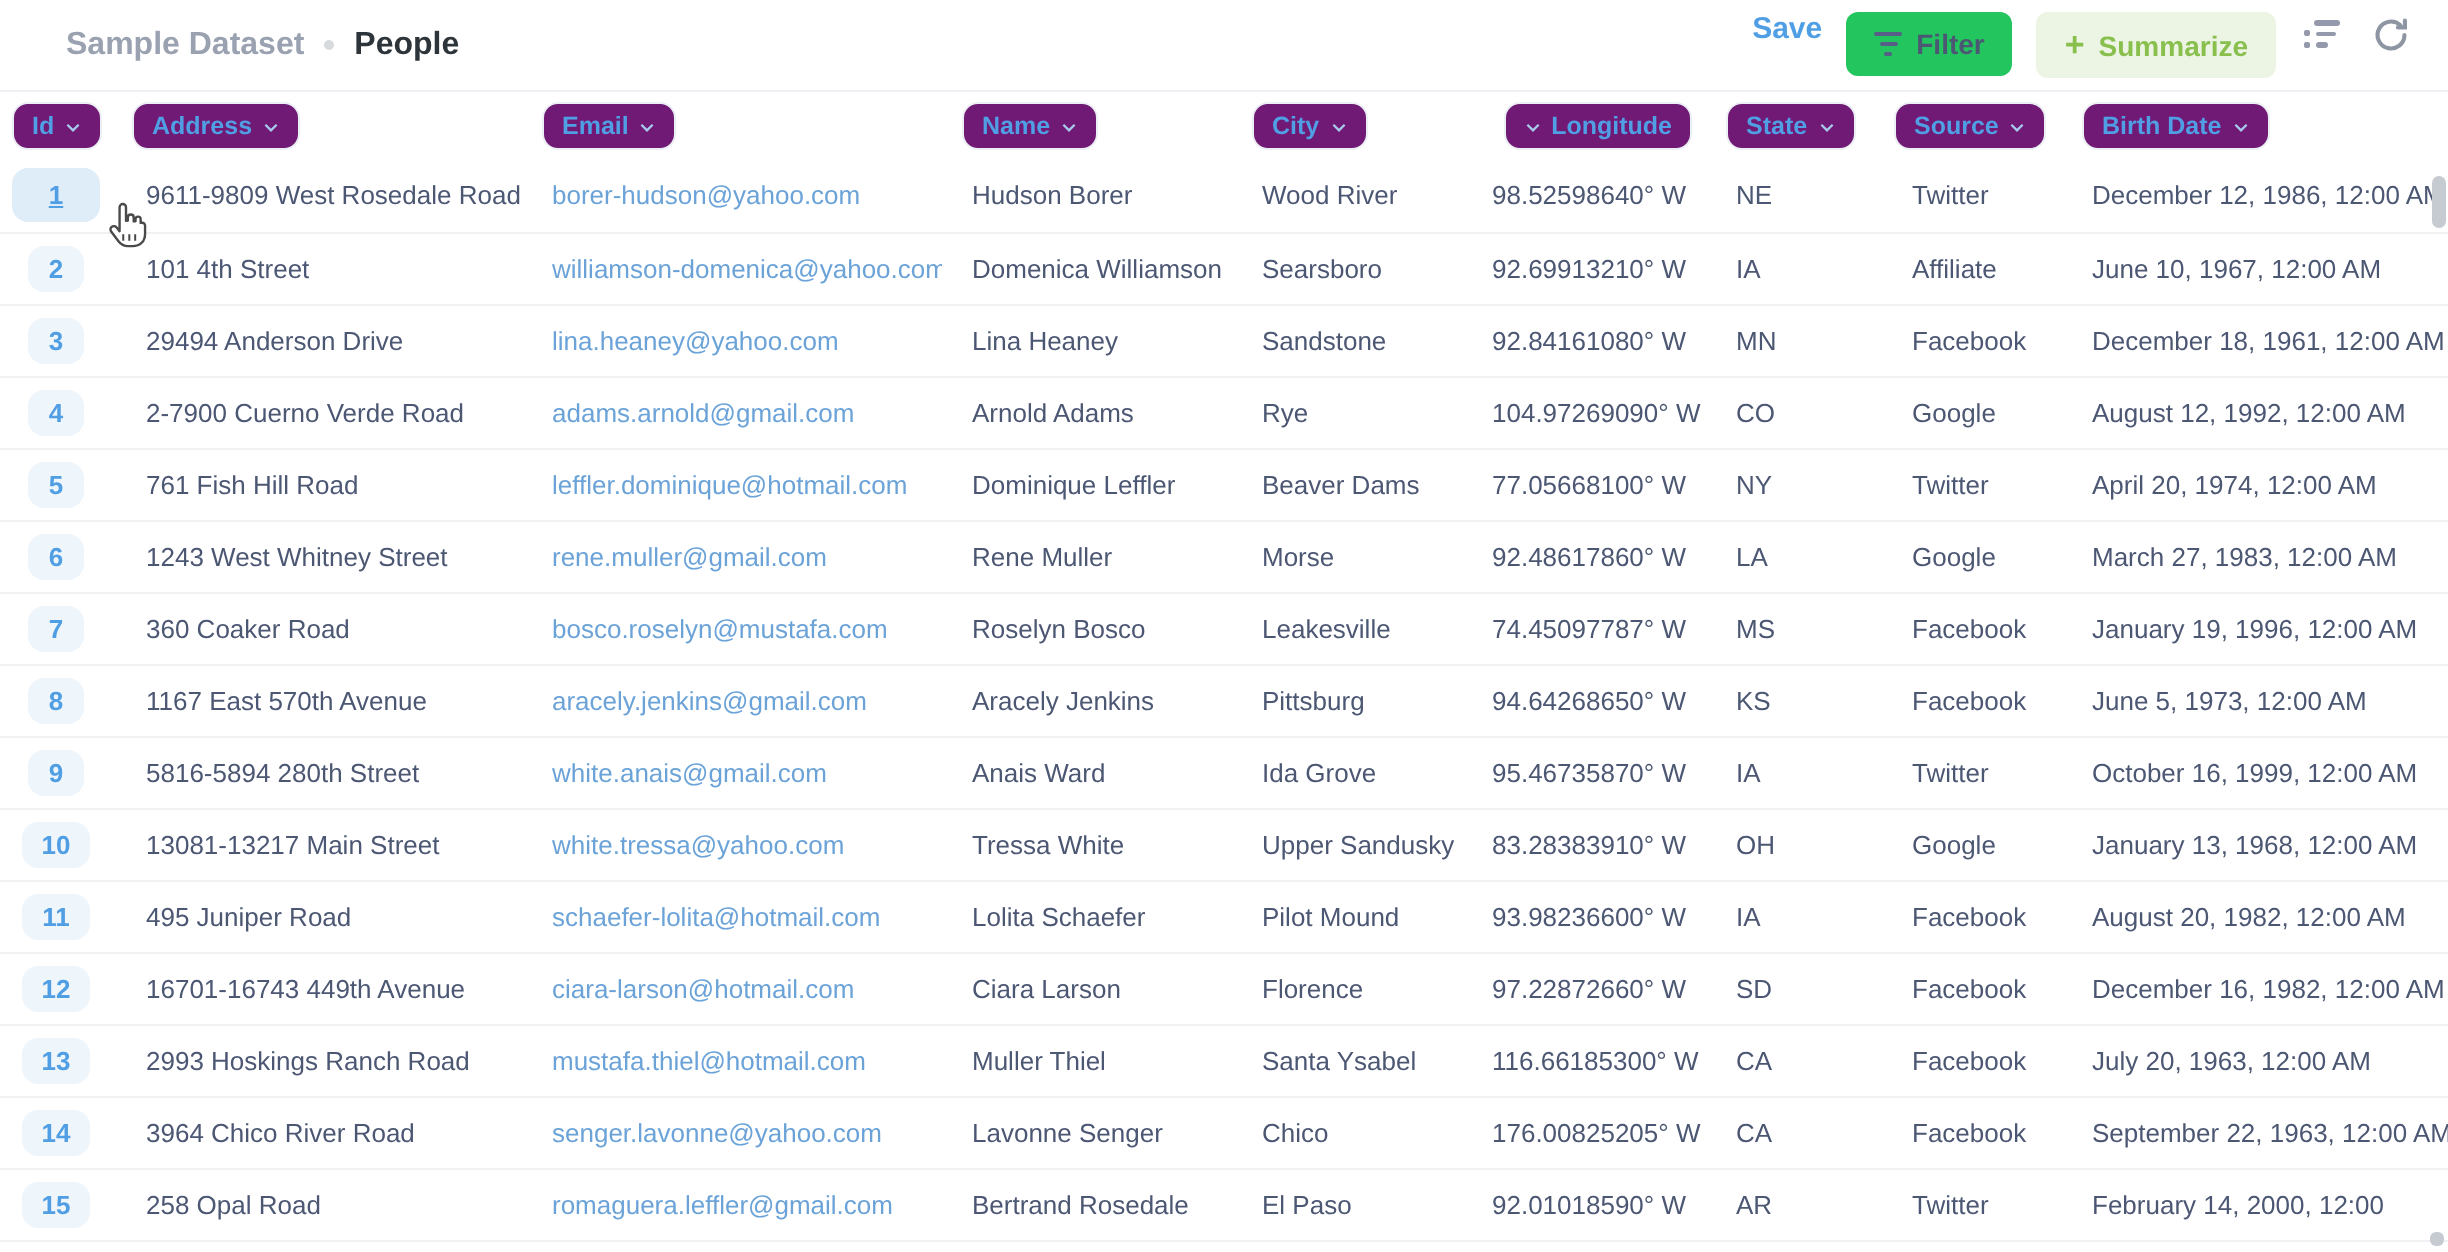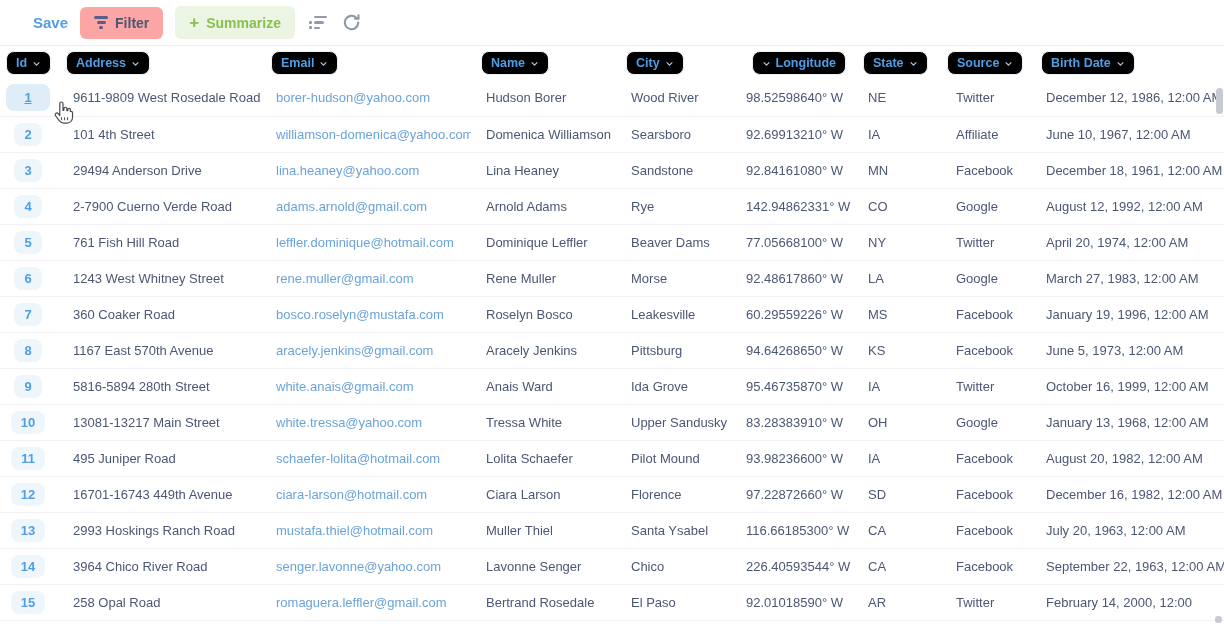--- a/index.html
+++ b/index.html
@@ -6,46 +6,46 @@
   html,body { width:1224px; height:626px; overflow:hidden; background:#fff;
     font-family:"Liberation Sans", sans-serif; position:relative; }
 
   
   .topbar { height:46px; display:flex; align-items:center; justify-content:space-between;
     padding:0 18px 0 33px; border-bottom:1px solid #F0F0F4; }
   .crumbs { display:flex; align-items:center; gap:10px; }
   .crumb-dataset { color:#9AA1B0; font-size:16px; font-weight:700; }
   .crumb-dot { width:5px; height:5px; border-radius:50%; background:#D8DBDE; }
   .crumb-table { color:#2D353A; font-size:16px; font-weight:700; }
-  .actions { display:flex; align-items:center; gap:12px; }
+  .actions { display:flex; align-items:flex-start; gap:12px; }
   .save-link { color:#509EE3; font-size:15px; font-weight:700; cursor:pointer; }
   .btn { display:inline-flex; align-items:center; gap:7px; border-radius:6px;
     padding:8px 14px; font-size:14px; font-weight:700; cursor:pointer; border:none; }
-  .btn-filter { background:#fca5a5; color:#4C5773; }
+  .btn-filter { background:#22c55e; color:#4C5773; }
   .btn-summarize { background:#ECF5E4; color:#88BF4D; }
   .icon-btn { width:22px; height:22px; display:inline-flex; align-items:center;
     justify-content:center; cursor:pointer; }
   
   .funnel { display:inline-flex; flex-direction:column; gap:2.5px; align-items:center; }
   .funnel i { display:block; height:2.5px; border-radius:2px; background:#585E87; }
   .funnel i:nth-child(1){ width:14px; } .funnel i:nth-child(2){ width:9px; }
   .funnel i:nth-child(3){ width:4px; }
   .plus-glyph { font-size:17px; font-weight:700; color:#88BF4D; line-height:1; }
   
   .listicon { display:inline-flex; flex-direction:column; gap:2.5px; }
   .listicon span { display:flex; gap:2.5px; align-items:center; }
   .listicon b { width:3px; height:3px; background:#949AAB; border-radius:1px; }
   .listicon i { height:2.5px; background:#949AAB; border-radius:2px; display:block; }
 
   
   .grid { width:1240px; border-collapse:collapse; table-layout:fixed; }
   thead th { height:34px; vertical-align:middle; text-align:left; padding-left:10px;
     font-weight:400; }
   .hpill { display:inline-flex; align-items:center; gap:5px; padding:4px 9px;
-    border:1px solid #ECF0F5; background:#000000; border-radius:8px;
+    border:1px solid #ECF0F5; background:#701a75; border-radius:8px;
     color:#509EE3; font-size:12.5px; font-weight:700; cursor:pointer; white-space:nowrap; }
   th.num { text-align:right; padding-right:5px; padding-left:0; }
   .chev { display:inline-block; width:9px; height:9px; }
   .chev svg { display:block; }
 
   tbody td { height:36px; border-bottom:1px solid #F1F1F4; font-size:13px;
     color:#4C5773; padding-left:15px; white-space:nowrap; overflow:hidden;
     cursor:pointer; }
   td.c-id { text-align:center; padding:0 6px; overflow:visible; }
   .id-pill { display:inline-block; min-width:20px; padding:4px 10px; border-radius:8px;
@@ -64,20 +64,25 @@
   .hscroll-nub { position:absolute; right:2px; bottom:3px; width:7px; height:7px;
     border-radius:3px; background:#C6CAD1; }
   .watermark { position:absolute; left:1048px; top:600px; font-size:14px;
     color:rgba(120,126,134,0.55); white-space:nowrap; pointer-events:none;margin-top:26px; }
   .cursor { position:absolute; left:52px; top:101px; pointer-events:none; }
 </style>
 </head>
 <body>
 
 <div class="topbar">
+  <div class="crumbs">
+    <span class="crumb-dataset">Sample Dataset</span>
+    <span class="crumb-dot"></span>
+    <span class="crumb-table">People</span>
+  </div>
   <div class="actions">
     <span class="save-link">Save</span>
     <button class="btn btn-filter">
       <span class="funnel">
           <i></i>
           <i></i>
           <i></i>
         </span>
       <span>Filter</span>
     </button>
@@ -232,21 +237,21 @@
     <td class="c-state">MN</td>
     <td class="c-source">Facebook</td>
     <td class="c-bd">December 18, 1961, 12:00 AM</td>
   </tr>
       <tr>
     <td class="c-id"><span class="id-pill">4</span></td>
     <td class="c-addr">2-7900 Cuerno Verde Road</td>
     <td class="c-email">adams.arnold@gmail.com</td>
     <td class="c-name">Arnold Adams</td>
     <td class="c-city">Rye</td>
-    <td class="c-lon">142.94862331° W</td>
+    <td class="c-lon">104.97269090° W</td>
     <td class="c-state">CO</td>
     <td class="c-source">Google</td>
     <td class="c-bd">August 12, 1992, 12:00 AM</td>
   </tr>
       <tr>
     <td class="c-id"><span class="id-pill">5</span></td>
     <td class="c-addr">761 Fish Hill Road</td>
     <td class="c-email">leffler.dominique@hotmail.com</td>
     <td class="c-name">Dominique Leffler</td>
     <td class="c-city">Beaver Dams</td>
@@ -265,21 +270,21 @@
     <td class="c-state">LA</td>
     <td class="c-source">Google</td>
     <td class="c-bd">March 27, 1983, 12:00 AM</td>
   </tr>
       <tr>
     <td class="c-id"><span class="id-pill">7</span></td>
     <td class="c-addr">360 Coaker Road</td>
     <td class="c-email">bosco.roselyn@mustafa.com</td>
     <td class="c-name">Roselyn Bosco</td>
     <td class="c-city">Leakesville</td>
-    <td class="c-lon">60.29559226° W</td>
+    <td class="c-lon">74.45097787° W</td>
     <td class="c-state">MS</td>
     <td class="c-source">Facebook</td>
     <td class="c-bd">January 19, 1996, 12:00 AM</td>
   </tr>
       <tr>
     <td class="c-id"><span class="id-pill">8</span></td>
     <td class="c-addr">1167 East 570th Avenue</td>
     <td class="c-email">aracely.jenkins@gmail.com</td>
     <td class="c-name">Aracely Jenkins</td>
     <td class="c-city">Pittsburg</td>
@@ -342,21 +347,21 @@
     <td class="c-state">CA</td>
     <td class="c-source">Facebook</td>
     <td class="c-bd">July 20, 1963, 12:00 AM</td>
   </tr>
       <tr>
     <td class="c-id"><span class="id-pill">14</span></td>
     <td class="c-addr">3964 Chico River Road</td>
     <td class="c-email">senger.lavonne@yahoo.com</td>
     <td class="c-name">Lavonne Senger</td>
     <td class="c-city">Chico</td>
-    <td class="c-lon">226.40593544° W</td>
+    <td class="c-lon">176.00825205° W</td>
     <td class="c-state">CA</td>
     <td class="c-source">Facebook</td>
     <td class="c-bd">September 22, 1963, 12:00 AM</td>
   </tr>
       <tr>
     <td class="c-id"><span class="id-pill">15</span></td>
     <td class="c-addr">258 Opal Road</td>
     <td class="c-email">romaguera.leffler@gmail.com</td>
     <td class="c-name">Bertrand Rosedale</td>
     <td class="c-city">El Paso</td>

